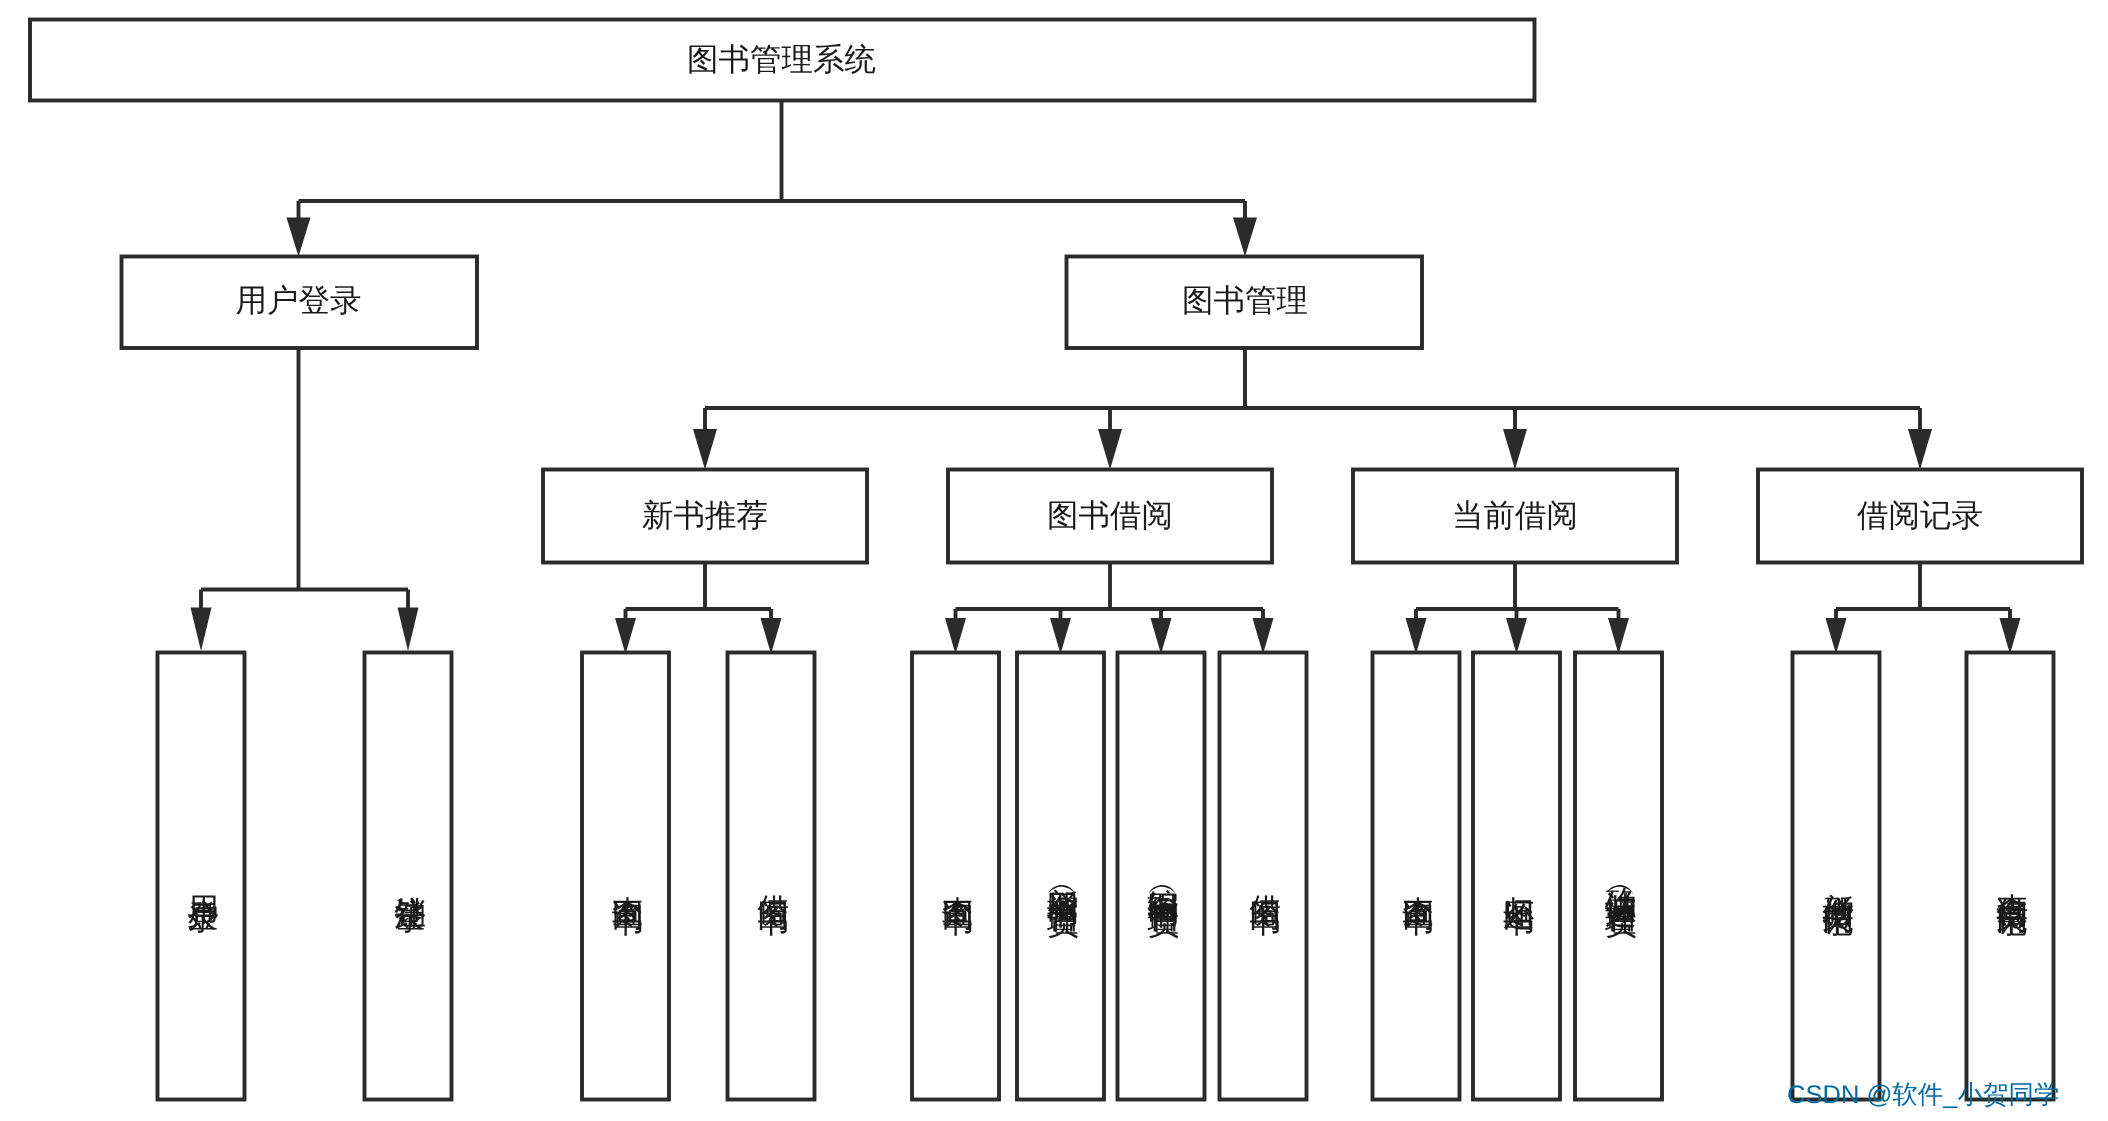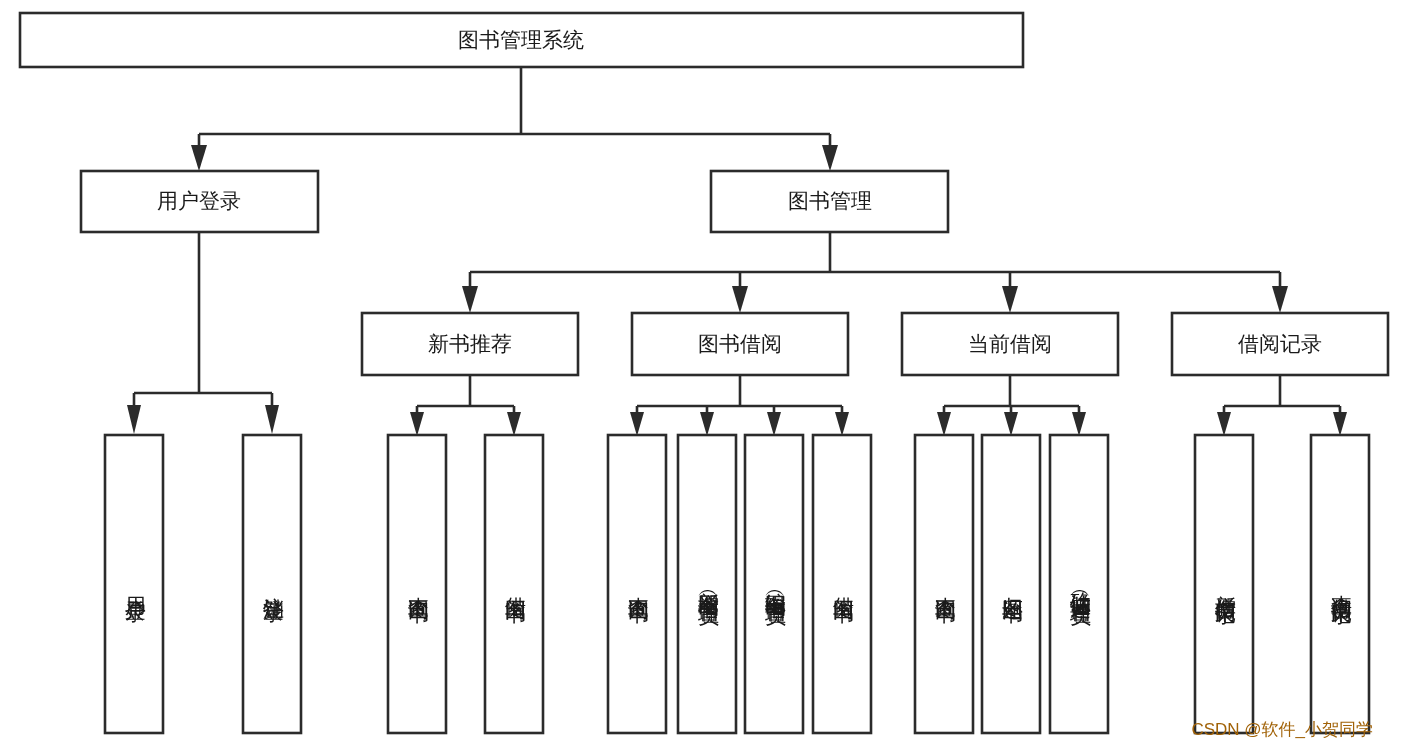--- a/index.html
+++ b/index.html
@@ -55,21 +55,21 @@
     stroke-linecap: butt;
   }
   .arrow-head {
     fill: #2b2b2b;
     stroke: none;
   }
   .watermark {
     position: absolute;
     right: 10px;
     bottom: 6px;
-    color: #a16207;
+    color: #0369a1;
     font-size: 17px;
     font-family: "Liberation Sans", "DejaVu Sans", sans-serif;
     white-space: nowrap;
     user-select: none;
   }
 </style>
 </head>
 <body>
 
 <div id="diagram-root">

